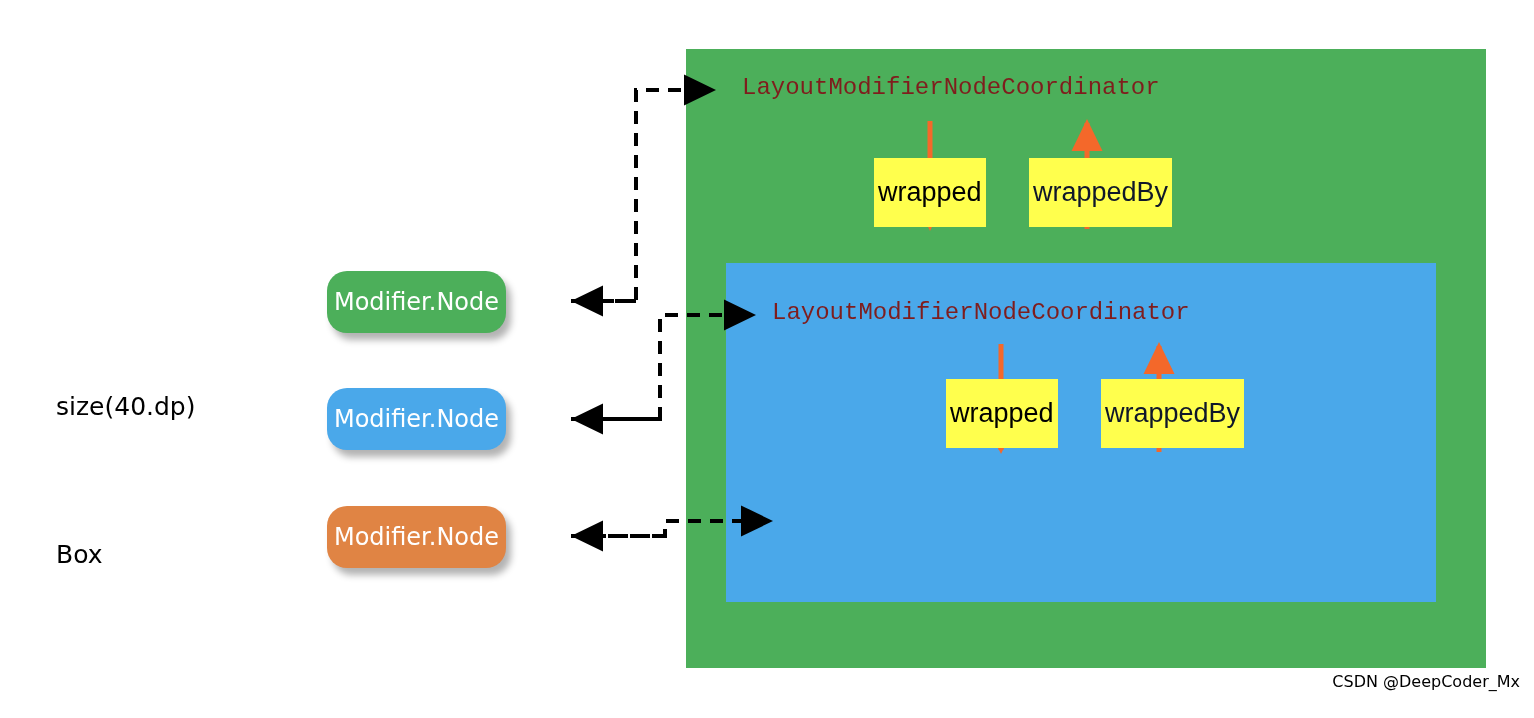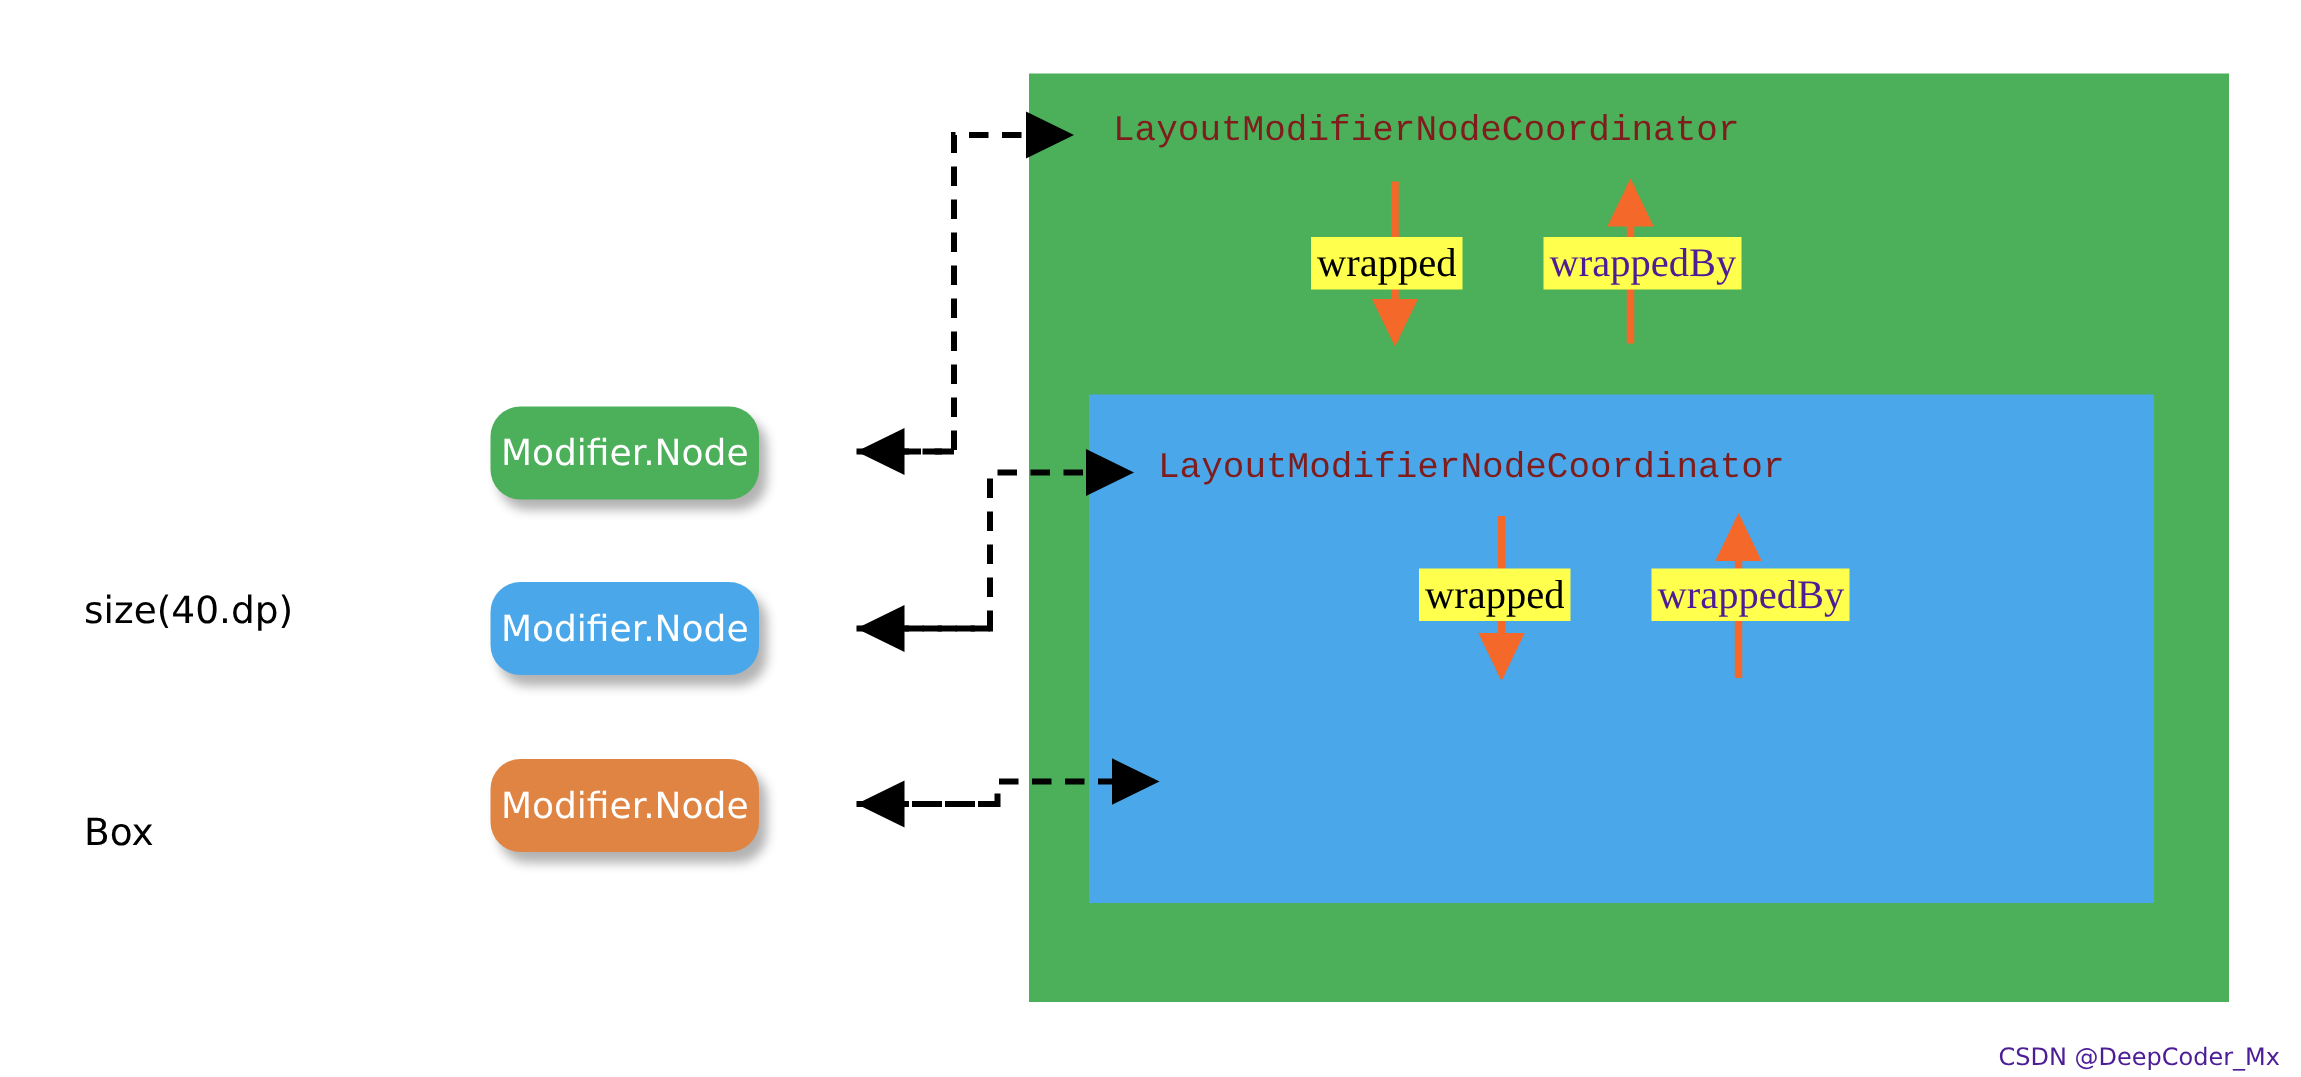--- a/index.html
+++ b/index.html
@@ -64,49 +64,49 @@
     color: #ffffff;
     font-family: "DejaVu Sans", sans-serif;
     font-size: 27px;
     line-height: 1;
   }
 
   
   .chip {
     position: absolute;
     background: #ffff4d;
-    font-family: Liberation Serif, serif;
+    font-family: Liberation Sans, sans-serif;
     font-size: 27px;
     line-height: 1.15;
-    padding: 2px 4px;
+    padding: 19px 4px;
     white-space: nowrap;
     z-index: 4;
   }
   .chip-black { color: #000000; }
-  .chip-red { color: #4c1d95; }
+  .chip-red { color: #0f172a; }
 
   
   #overlay {
     position: absolute;
     left: 0;
     top: 0;
     width: 1534px;
     height: 718px;
     pointer-events: none;
     z-index: 3;
   }
 
   
   #watermark {
     position: absolute;
     right: 14px;
-    bottom: 4px;
+    bottom: 27px;
     font-family: "DejaVu Sans", sans-serif;
     font-size: 16px;
-    color: #4c1d95;
+    color: #000000;
     white-space: nowrap;
     margin-left: 48px;
   }
 </style>
 </head>
 <body>
 
 <div id="canvas">
 
   <div class="container-box" id="outer-box" style="left:686px; top:49px; width:800px; height:619px; background:#4caf5a;">

